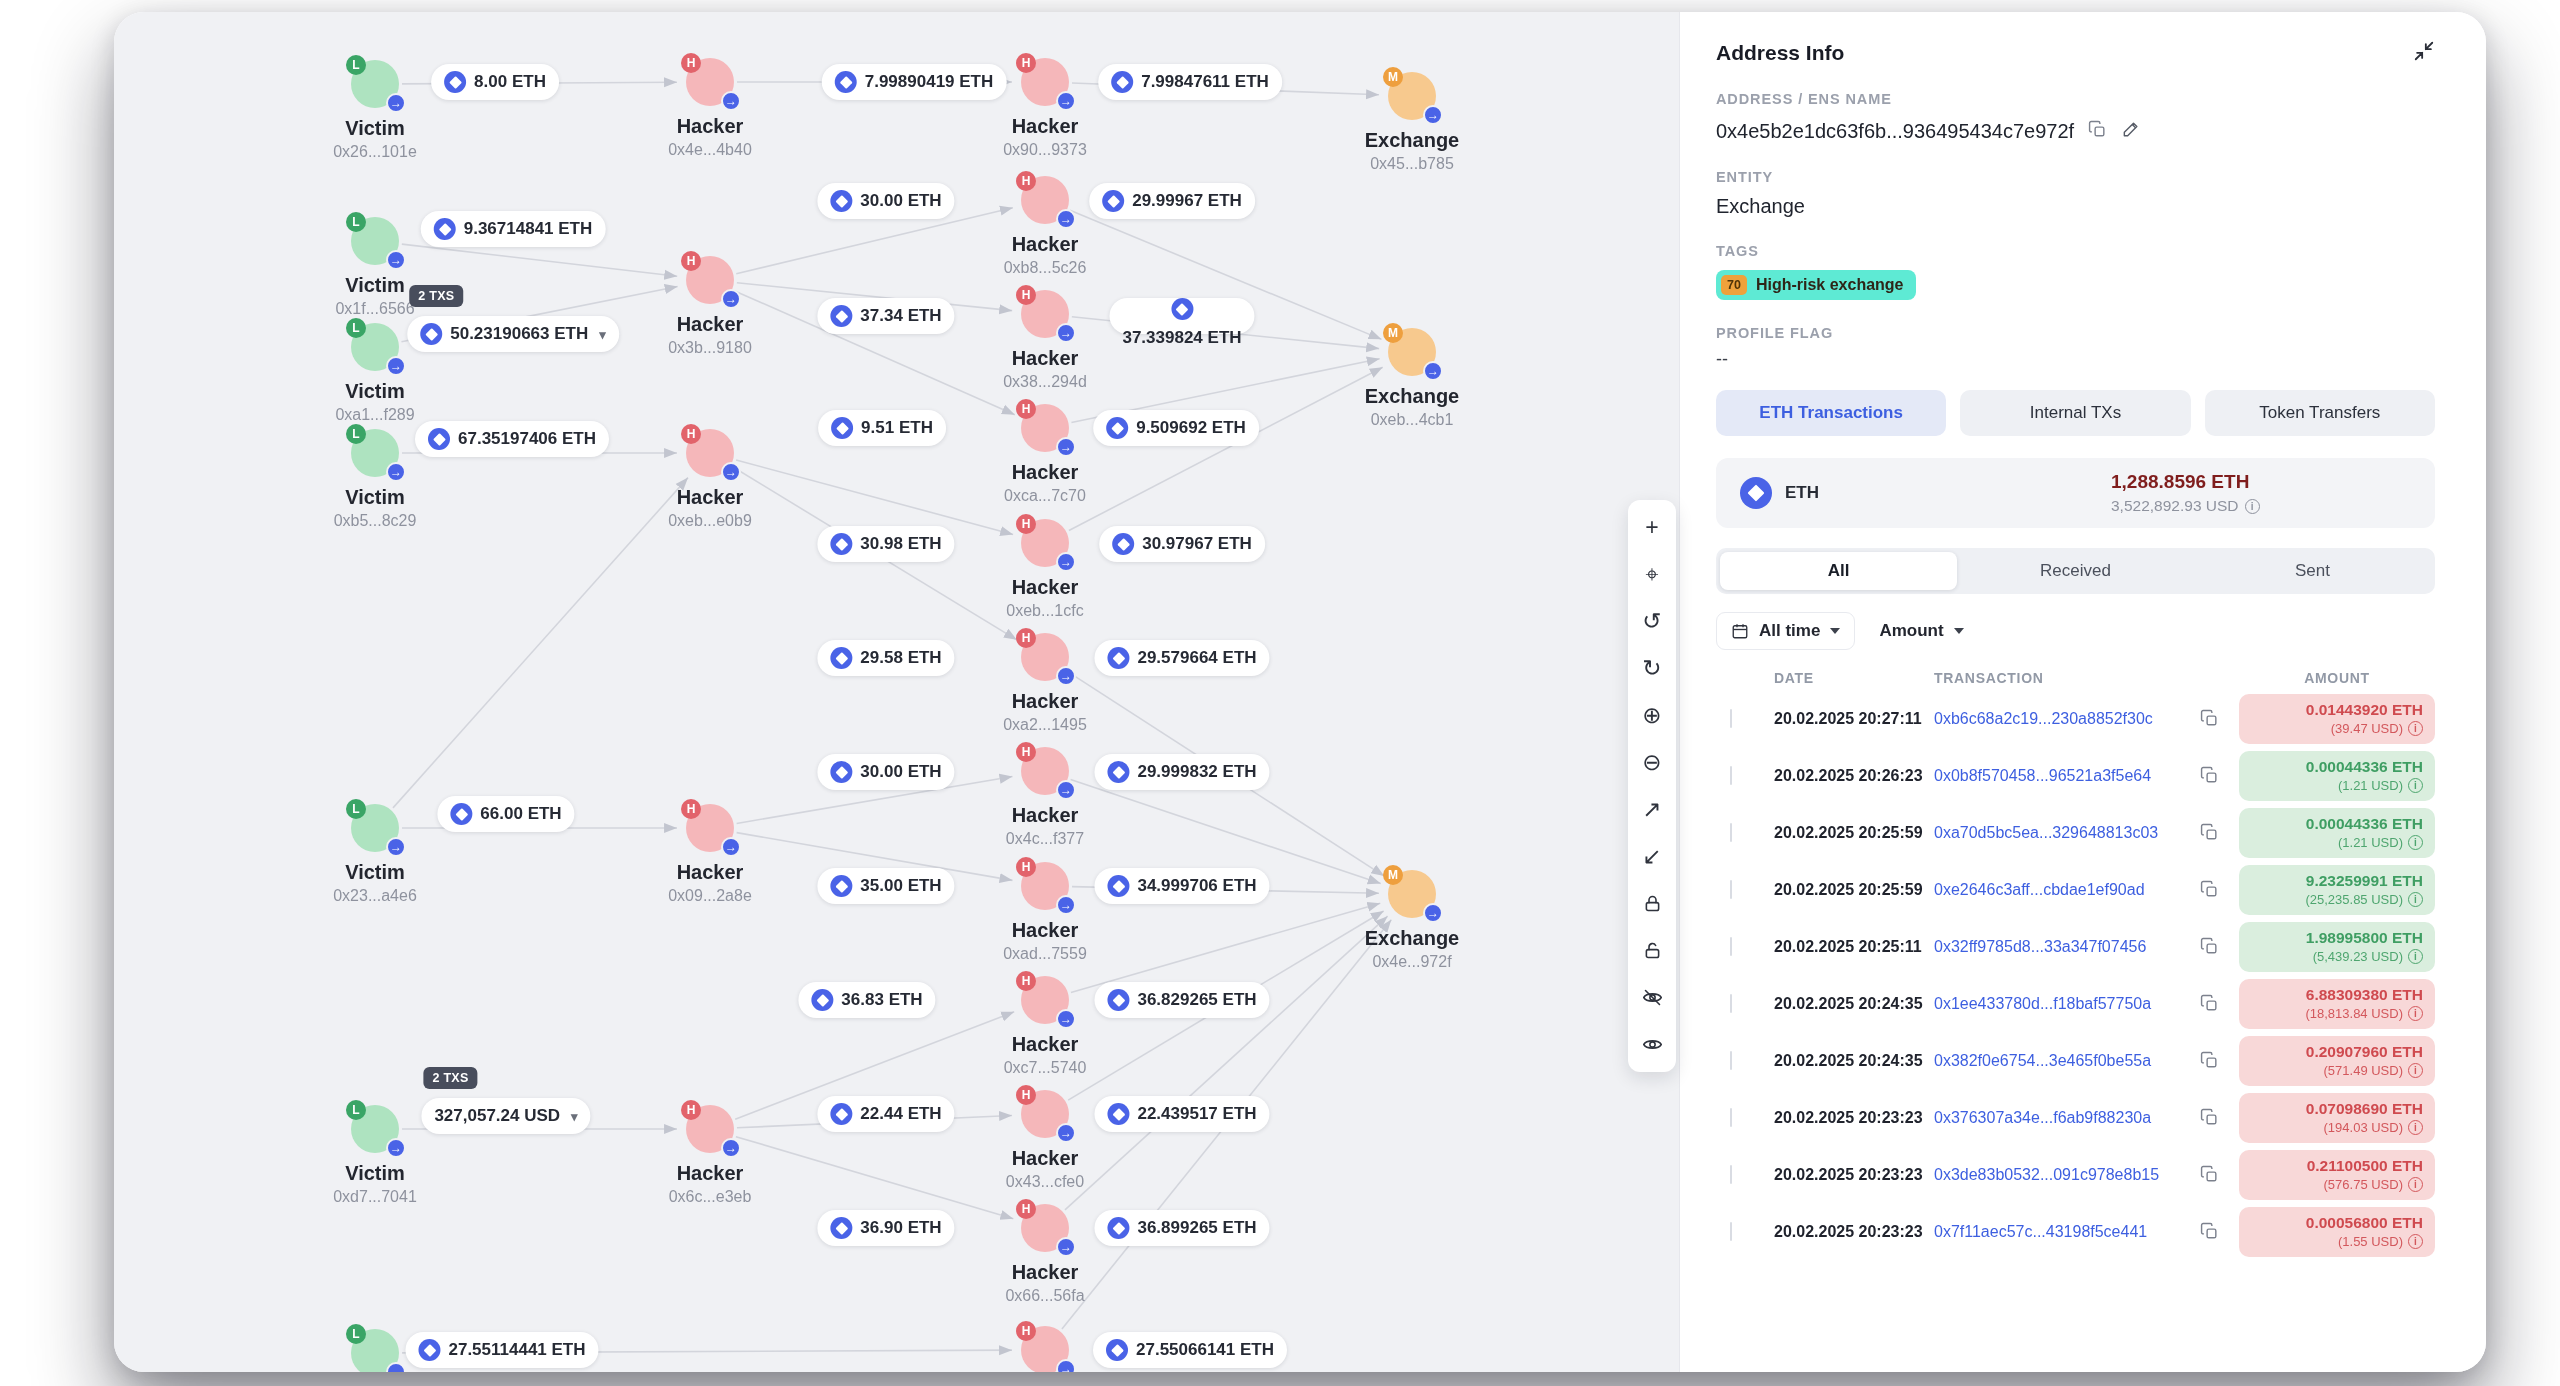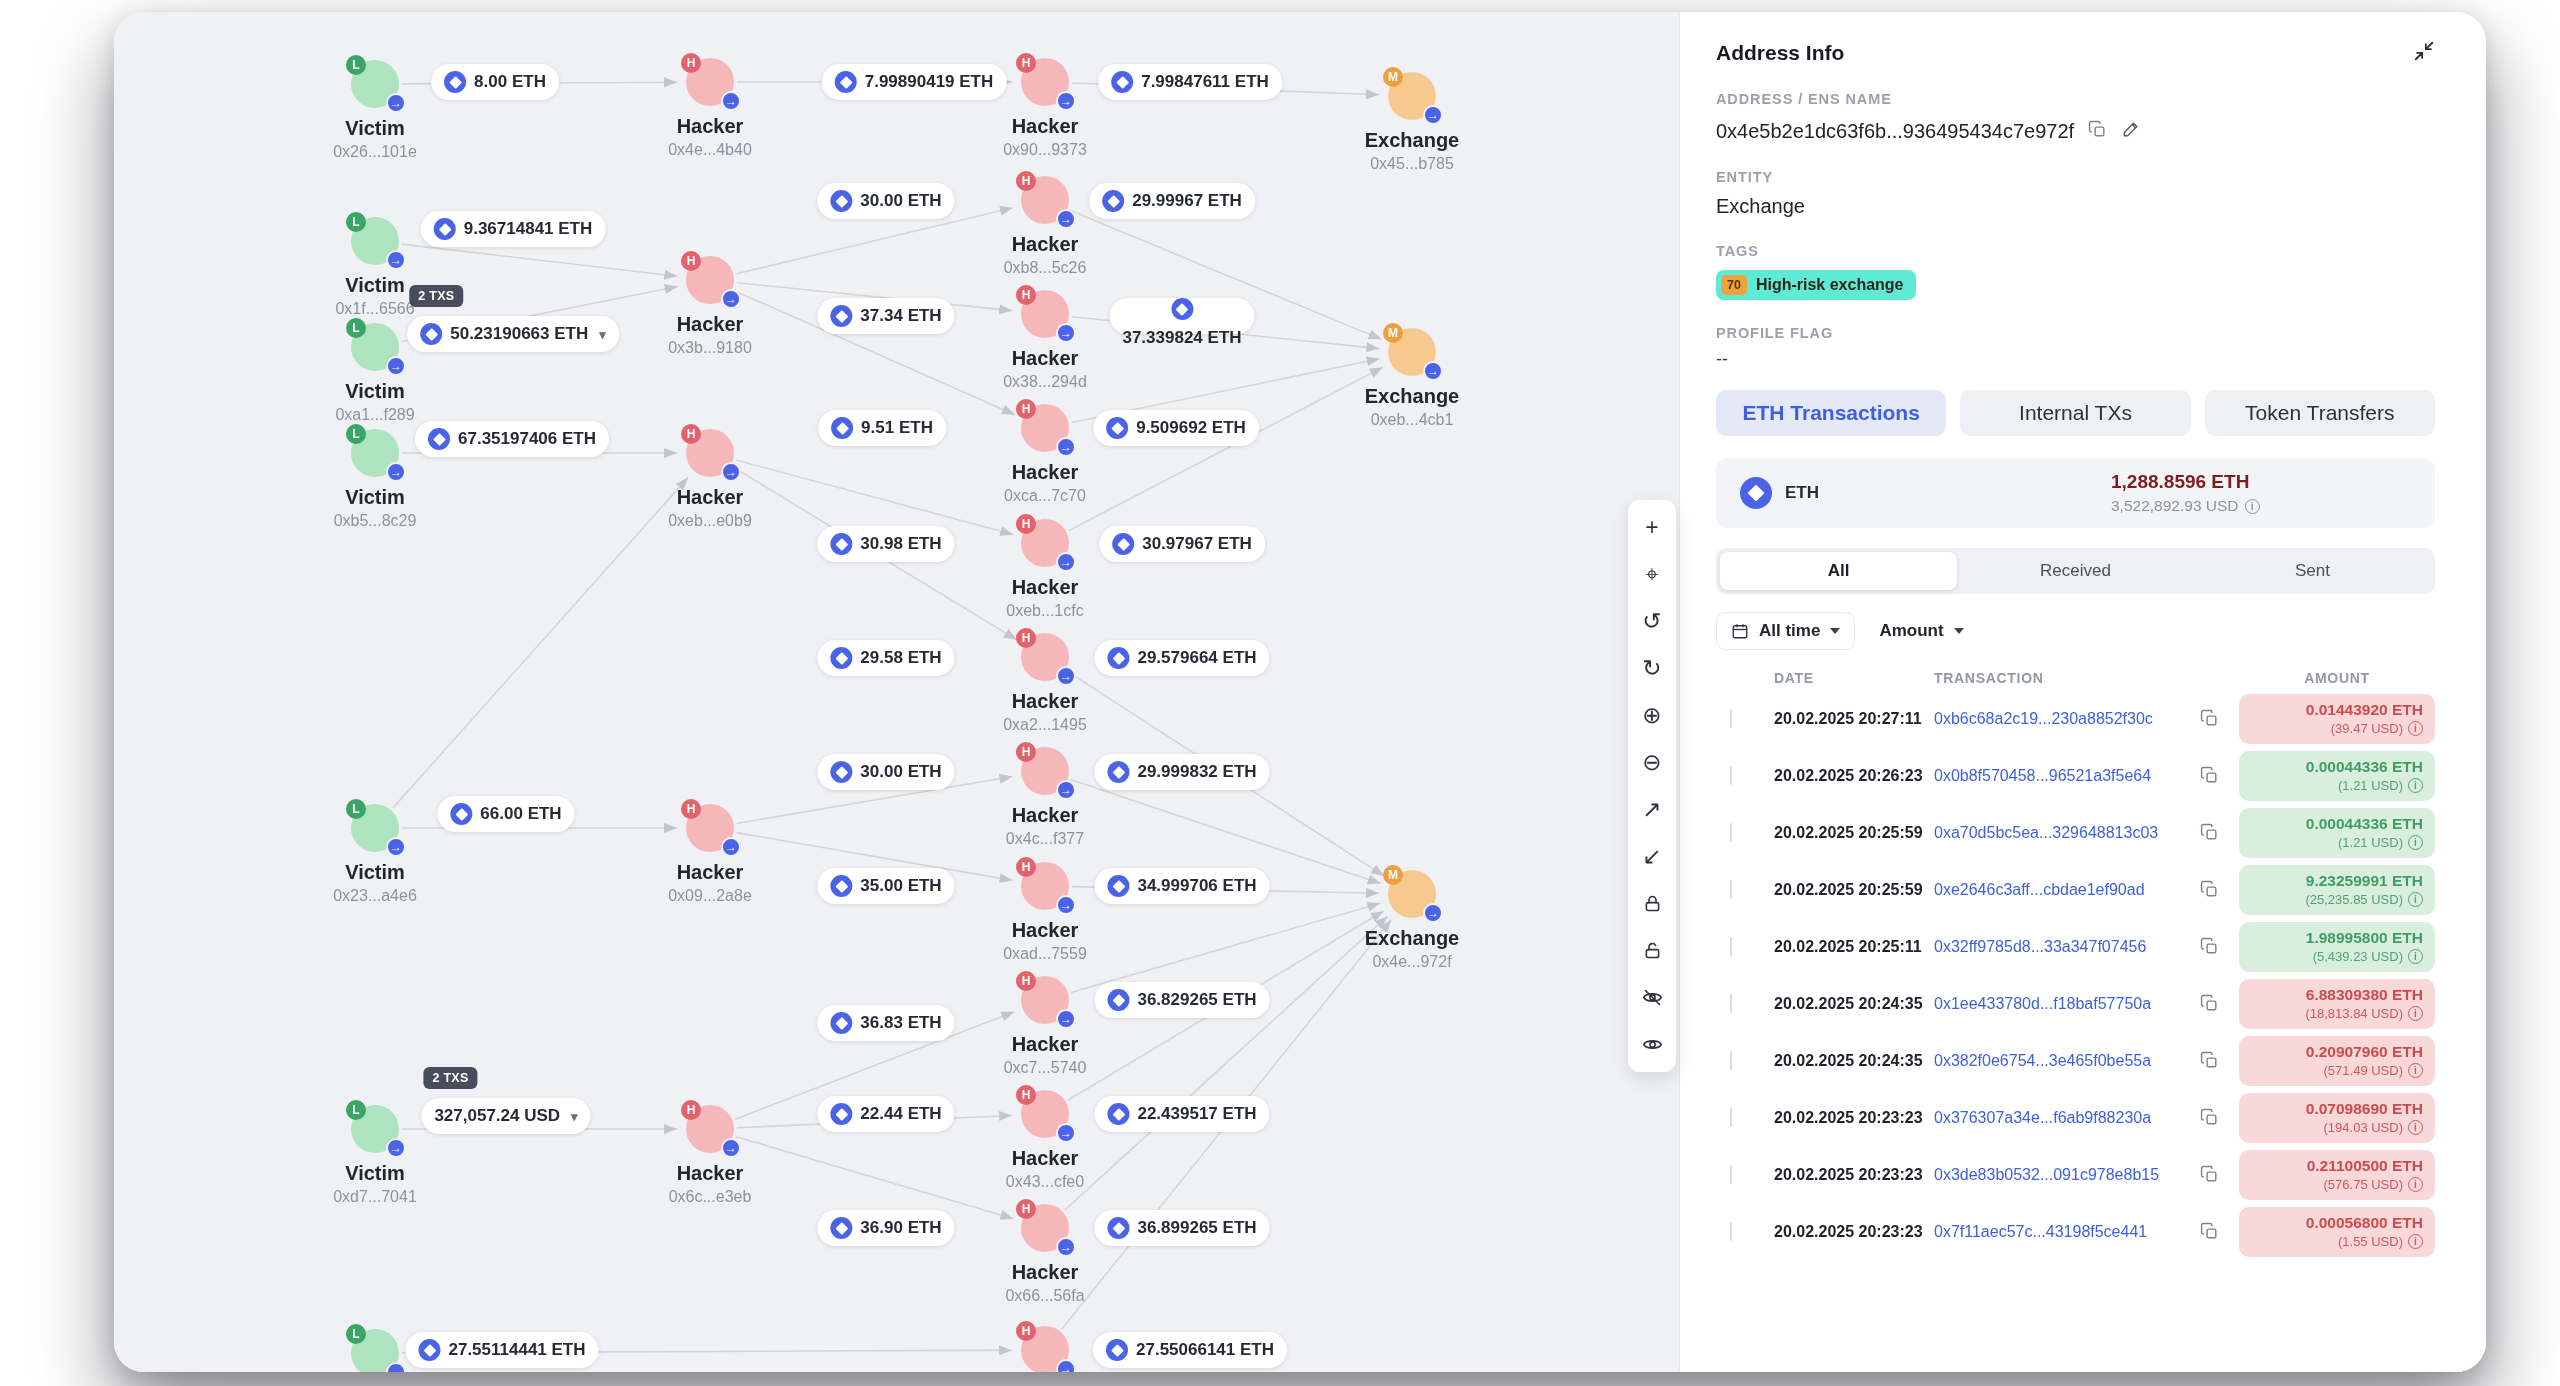--- a/index.html
+++ b/index.html
@@ -55,21 +55,21 @@
     border-radius:8px; padding:5px 12px 5px 5px; width:max-content; cursor:pointer; }
   .tag-score { background:#efa23b; border-radius:5px; font-size:12.5px; font-weight:700; color:#513407; padding:3px 6px; }
   .tag-label { font-size:16px; font-weight:600; color:#2e2618; }
   .pf-val { margin-top:8px; font-size:18px; color:#3c404a; }
   .tabs { display:flex; margin-top:20px; border-bottom:1px solid #e7e9ee; }
   .tab { flex:1; text-align:center; padding:14px 0 16px; font-size:18px; color:#4b505c; cursor:pointer; position:relative; }
   .tab.active { color:#2f55d4; font-weight:700; }
   .tab.active::after { content:""; position:absolute; left:14%; right:14%; bottom:-1px; height:3px; background:#2f55d4; border-radius:2px; }
   .subtabs { display:flex; gap:14px; margin-top:20px; }
   .subtab { flex:1; height:46px; border-radius:10px; background:#eef0f4; display:flex; align-items:center;
-    justify-content:center; font-size:21px; color:#2c313c; cursor:pointer; }
+    justify-content:center; font-size:17px; color:#2c313c; cursor:pointer; }
   .subtab.active { background:#e4e9f7; color:#3d5fe0; font-weight:700; }
   .balance { margin-top:22px; background:#f3f4f7; border-radius:12px; height:70px; display:flex; align-items:center; padding:0 24px; flex:none; }
   .bal-sym { display:flex; align-items:center; gap:13px; font-size:17px; font-weight:600; color:#272b35; }
   .bal-eth-ic { width:32px; height:32px; border-radius:50%; background:#4a63e7; display:flex; align-items:center; justify-content:center; }
   .bal-eth-ic i { display:block; width:12px; height:12px; background:#fff; transform:rotate(45deg); border-radius:1px; }
   .bal-right { margin-left:auto; width:300px; }
   .bal-amount { font-size:19px; font-weight:700; color:#7f1d1d; }
   .bal-usd { margin-top:4px; font-size:15.5px; color:#8e929e; display:flex; align-items:center; gap:6px; }
   .segmented { margin-top:20px; background:#eef0f4; border-radius:10px; height:46px; display:flex; padding:4px; flex:none; }
   .seg { flex:1; border-radius:8px; display:flex; align-items:center; justify-content:center; font-size:17px; color:#4b505c; cursor:pointer; }
@@ -486,21 +486,21 @@
           <span class="eth-badge">
             <i></i>
           </span>
           <span>34.999706 ETH</span>
         </div>
         <div class="elabel" style="left: 392px; top: 1104px;">
           <span class="etxs">2 TXS</span>
           <span>327,057.24 USD</span>
           <span class="chev">▾</span>
         </div>
-        <div class="elabel" style="left: 772px; top: 988px; margin-top: 23px;">
+        <div class="elabel" style="left: 753px; top: 988px;">
           <span class="eth-badge">
             <i></i>
           </span>
           <span>36.83 ETH</span>
         </div>
         <div class="elabel" style="left: 772px; top: 1102px;">
           <span class="eth-badge">
             <i></i>
           </span>
           <span>22.44 ETH</span>

